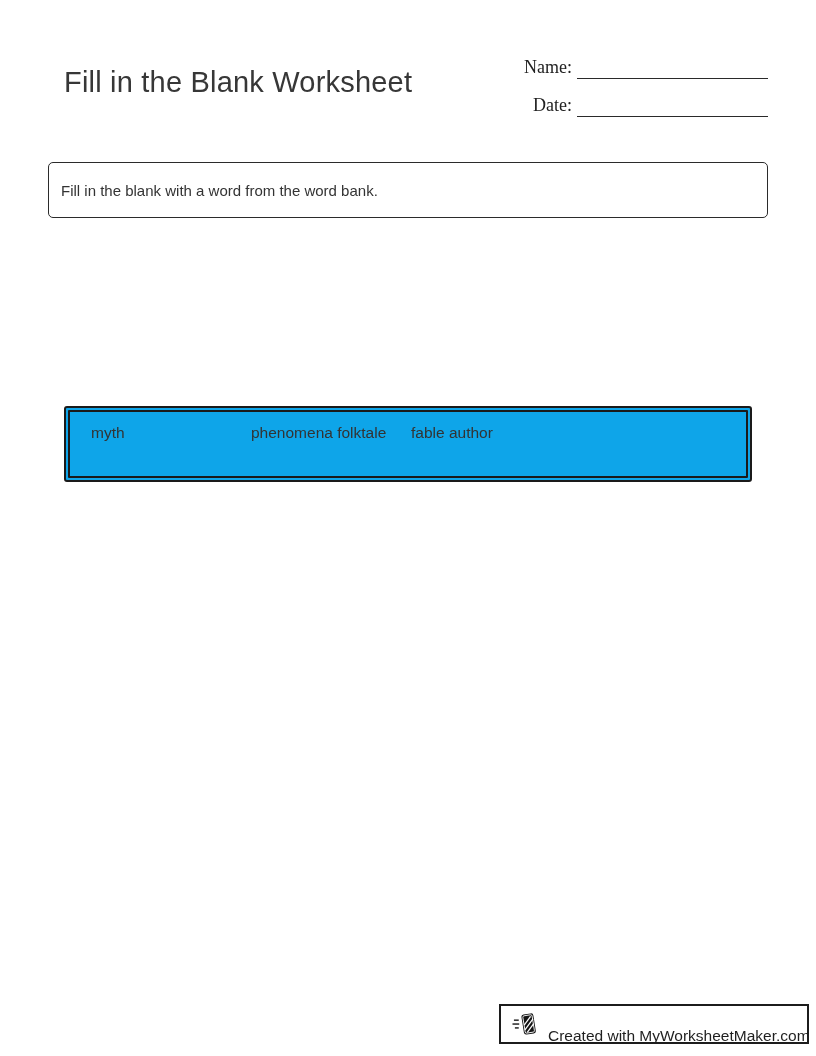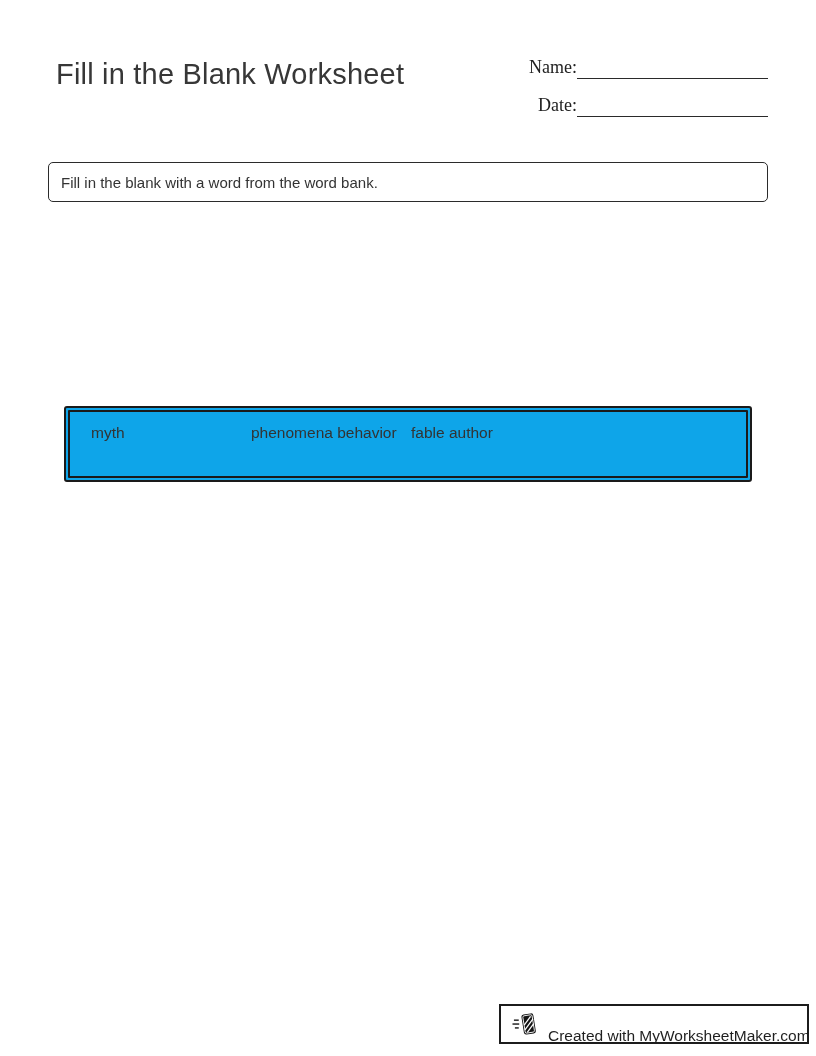--- a/index.html
+++ b/index.html
@@ -14,56 +14,57 @@
     background: #ffffff;
     font-family: "Liberation Sans", "DejaVu Sans", sans-serif;
     overflow: hidden;
   }
 
   
   .title {
     position: absolute;
     left: 48px;
     top: 50px;
-    margin: 8px;
+    margin: 16px;
     font-size: 29px;
     font-weight: 400;
     color: #373737;
     letter-spacing: 0.2px;
   }
 
   
   .field-row {
     position: absolute;
     right: 48px;
     display: flex;
     align-items: flex-end;
   }
   .name-row { top: 52px; }
   .date-row { top: 90px; }
   .field-label {
     font-family: "Liberation Serif", "DejaVu Serif", serif;
     font-size: 18px;
     color: #222222;
     line-height: 24px;
+    margin-right: 5px;
   }
   .write-line {
     display: inline-block;
     width: 191px;
     height: 26px;
     border-bottom: 1.6px solid #2a2a2a;
   }
 
   
   .instruction-box {
     position: absolute;
     left: 48px;
     top: 162px;
     width: 720px;
-    height: 40px;
+    height: 56px;
     box-sizing: border-box;
     border: 1.6px solid #2b2b2b;
     border-radius: 5px;
     display: flex;
     align-items: center;
     padding: 0 12px;
     font-size: 15px;
     color: #333333;
     background: #ffffff;
   }
@@ -144,21 +145,21 @@
     <span class="write-line"></span>
   </div>
 
   <div class="instruction-box">
     <span>Fill in the blank with a word from the word bank.</span>
   </div>
 
   <div class="word-bank">
     <div class="word-bank-inner">
       <span class="word">myth</span>
-      <span class="word">phenomena behavior</span>
+      <span class="word">phenomena folktale</span>
       <span class="word">fable author</span>
     </div>
   </div>
 
   <div class="footer-credit">
     <span class="logo">
       <svg viewBox="0 0 28 26" width="27" height="26" xmlns="http://www.w3.org/2000/svg">
         <rect x="2" y="8.2" width="5" height="1.7" fill="#3a3a3a"></rect>
         <rect x="0.5" y="12.2" width="7" height="1.7" fill="#3a3a3a"></rect>
         <rect x="3" y="16.2" width="4" height="1.7" fill="#3a3a3a"></rect>

